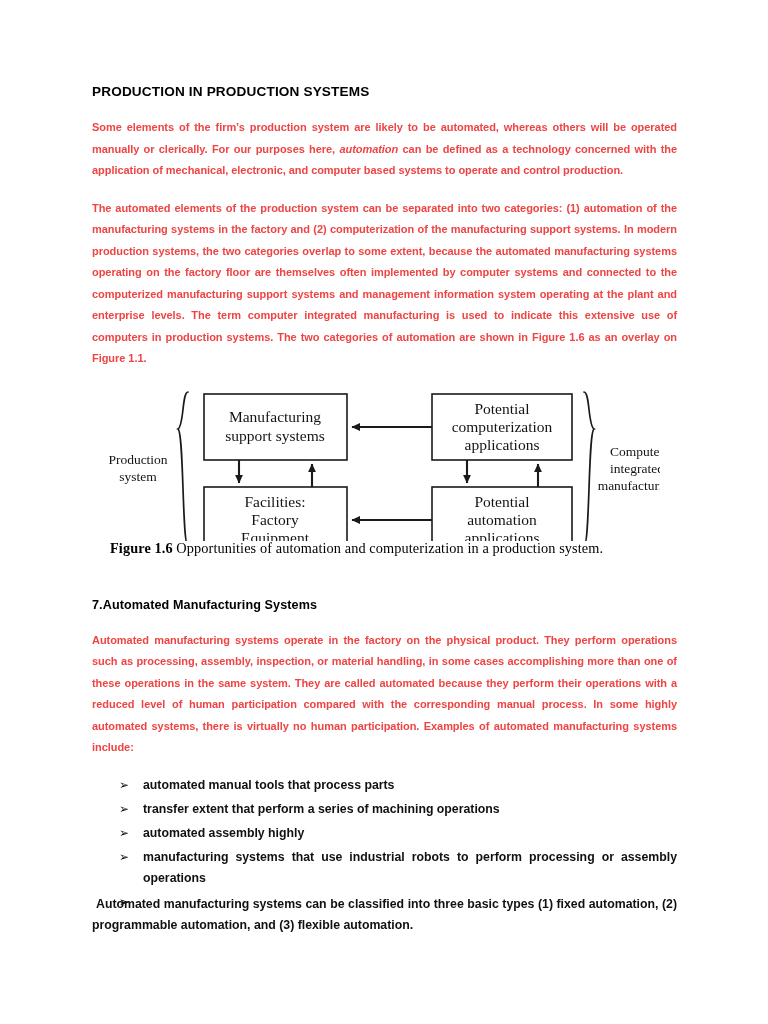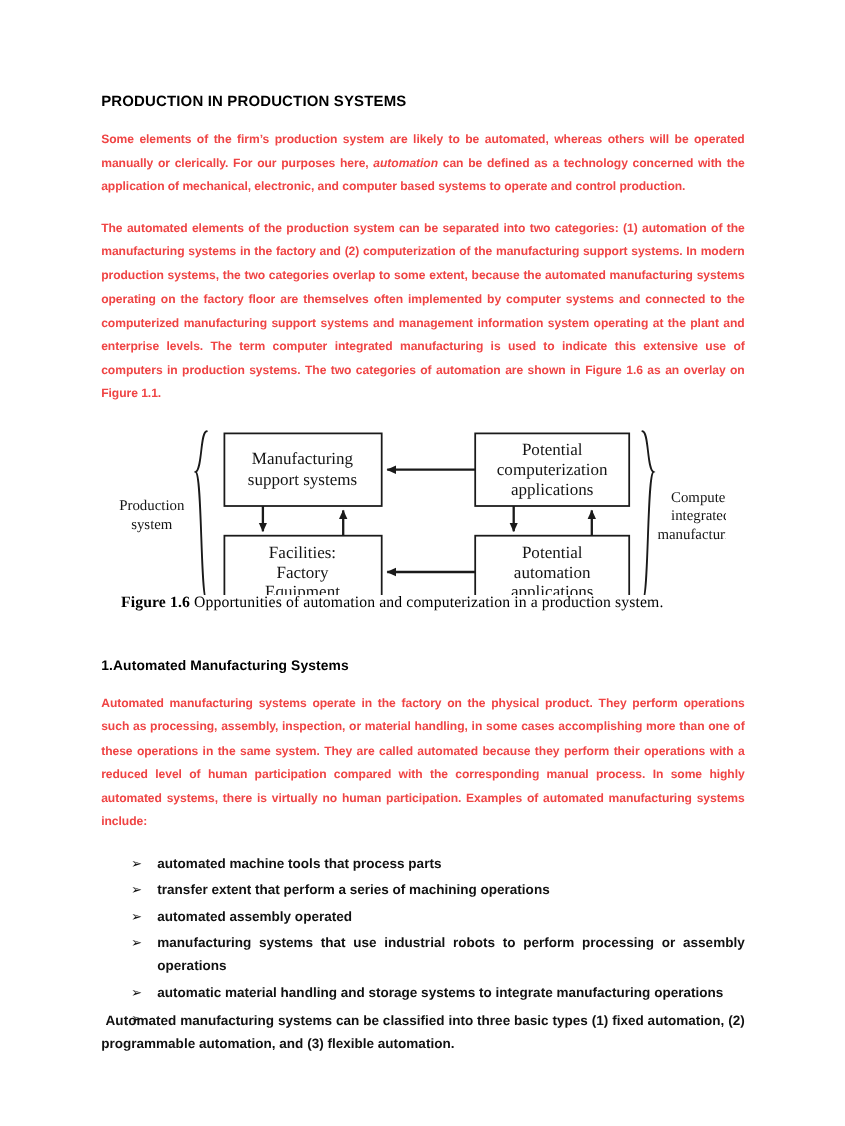--- a/index.html
+++ b/index.html
@@ -213,29 +213,29 @@
             <text x="537" y="70" id="t_rb1">Computer</text>
             <text x="537" y="87" id="t_rb2">integrated</text>
             <text x="537" y="104" id="t_rb3">manufacturing</text>
           </g>
         </svg>
       </div>
 
       <div class="fig-caption"><b>Figure 1.6</b><span> Opportunities of automation and computerization in a production system.</span></div>
     </div>
 
-    <h2 class="sec-head">1.Automated Manufacturing Systems</h2>
+    <h2 class="sec-head">7.Automated Manufacturing Systems</h2>
 
     <p class="body-par">Automated manufacturing systems operate in the factory on the physical product. They perform operations such as processing, assembly, inspection, or material handling, in some cases accomplishing more than one of these operations in the same system. They are called automated because they perform their operations with a reduced level of human participation compared with the corresponding manual process. In some highly automated systems, there is virtually no human participation. Examples of automated manufacturing systems include:</p>
 
     <ul class="arrow-list">
-      <li><span class="bullet">➢</span><span>automated machine tools that process parts</span></li>
+      <li><span class="bullet">➢</span><span>automated manual tools that process parts</span></li>
       <li><span class="bullet">➢</span><span>transfer extent that perform a series of machining operations</span></li>
-      <li><span class="bullet">➢</span><span>automated assembly operated</span></li>
+      <li><span class="bullet">➢</span><span>automated assembly highly</span></li>
       <li><span class="bullet">➢</span><span>manufacturing systems that use industrial robots to perform processing or assembly operations</span></li>
-      <li><span class="bullet">➢</span><span>automatic material handling and storage systems to integrate manufacturing operations</span></li>
+      <li><span class="bullet">➢</span></li>
       <li><span class="bullet">➢</span></li>
     </ul>
 
     <p class="tail-par">Automated manufacturing systems can be classified into three basic types (1) fixed automation, (2) programmable automation, and (3) flexible automation.</p>
 
   </div>
 </div>
 
 </body></html>

